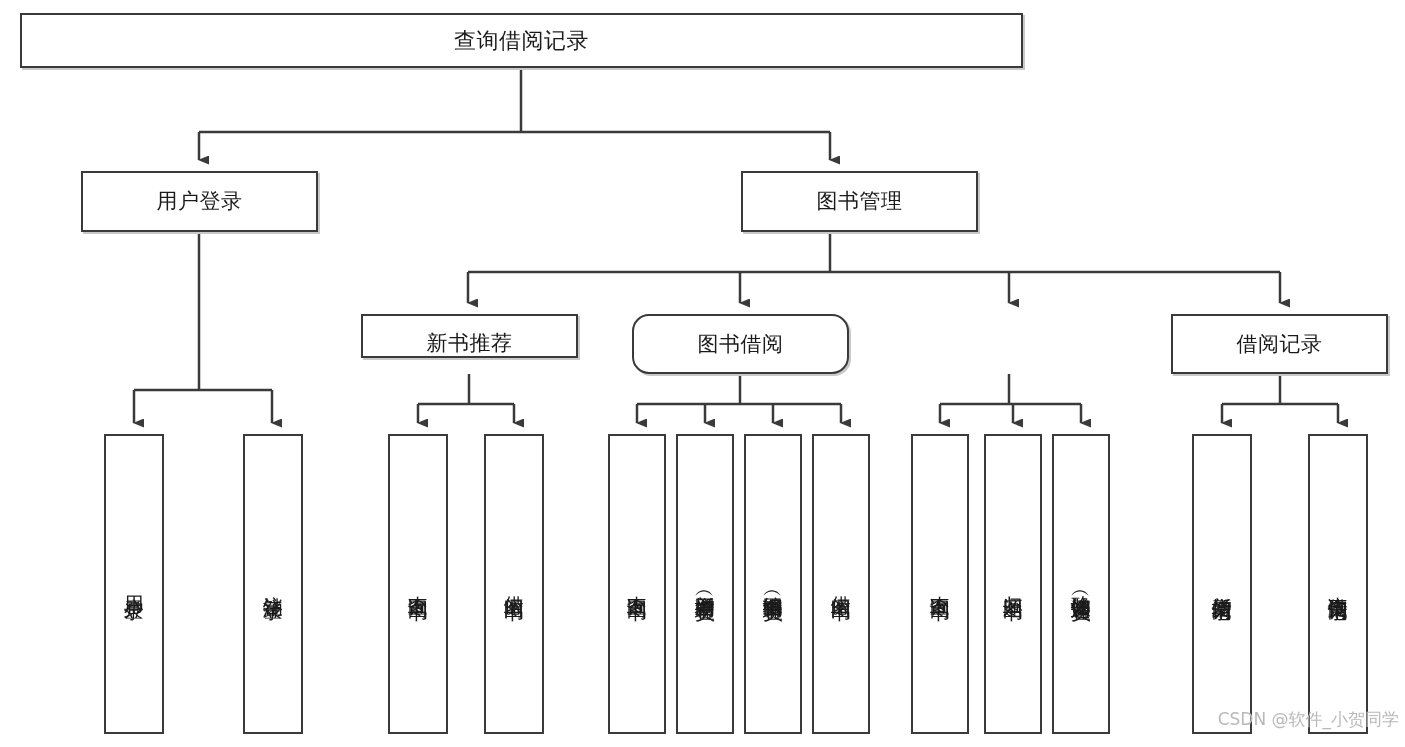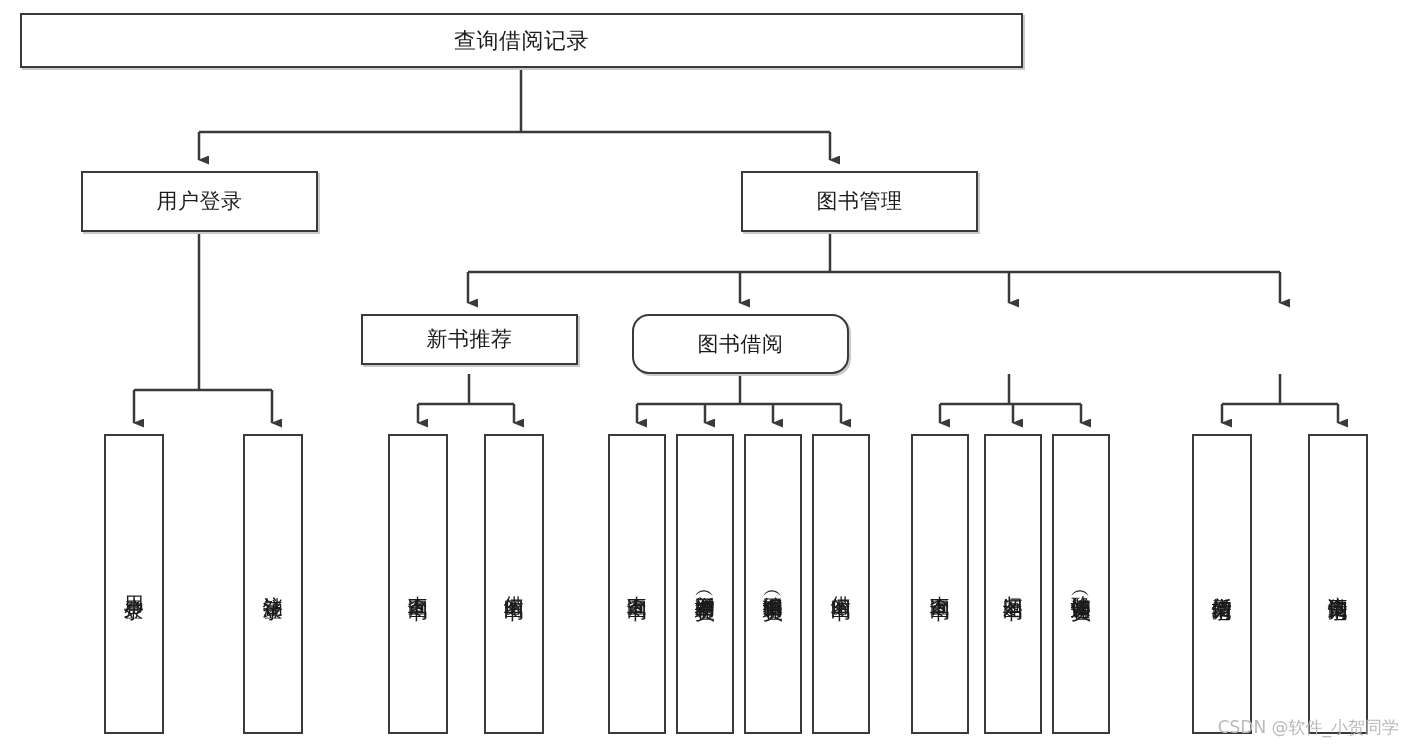--- a/index.html
+++ b/index.html
@@ -67,21 +67,21 @@
     line-height: 1.02;
     letter-spacing: 2px;
     white-space: nowrap;
     text-align: center;
   }
   .leaf.tall .leaf-label { letter-spacing: 1px; }
 
   .watermark {
     position: absolute;
     right: 6px;
-    bottom: 8px;
+    bottom: 16px;
     font-size: 17px;
     color: #b9b9b9;
     white-space: nowrap;
     user-select: none;
   }
 </style>
 </head>
 <body>
 
 <div id="canvas">
@@ -142,29 +142,32 @@
   </div>
 
   <div class="node level2 shadowed" style="left:81px; top:171px; width:237px; height:61px;">
     <span class="node-label">用户登录</span>
   </div>
 
   <div class="node level2 shadowed" style="left:711px; top:171px; width:237px; height:61px;margin-left:30px;">
     <span class="node-label">图书管理</span>
   </div>
 
-  <div class="node level3 shadowed" style="left:361px; top:314px; width:217px; height:51px;">
+  <div class="node level3 shadowed" style="left:361px; top:314px; width:217px; height:44px;align-items:flex-end;">
     <span class="node-label">新书推荐</span>
   </div>
 
   <div class="node level3 shadowed" style="left:632px; top:314px; width:217px; height:60px;border-radius:17px;">
     <span class="node-label">图书借阅</span>
   </div>
 
 
+  <div class="node level3 shadowed" style="left:1171px; top:314px; width:217px; height:60px;">
+    <span class="node-label">借阅记录</span>
+  </div>
 
   <div class="leaf shadowed" style="left:104px; top:434px; width:60px; height:300px;">
     <span class="leaf-label">用户登录</span>
   </div>
 
   <div class="leaf shadowed" style="left:243px; top:434px; width:60px; height:300px;">
     <span class="leaf-label">注销登录</span>
   </div>
 
   <div class="leaf shadowed" style="left:388px; top:434px; width:60px; height:300px;">

